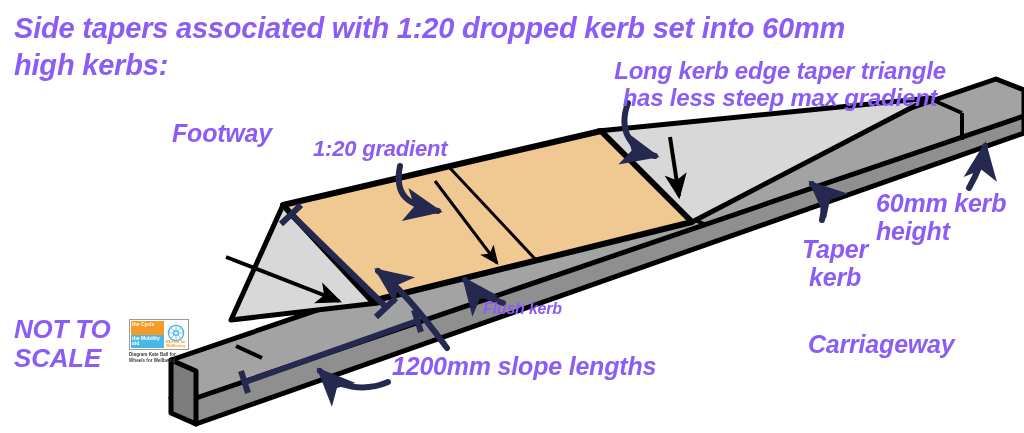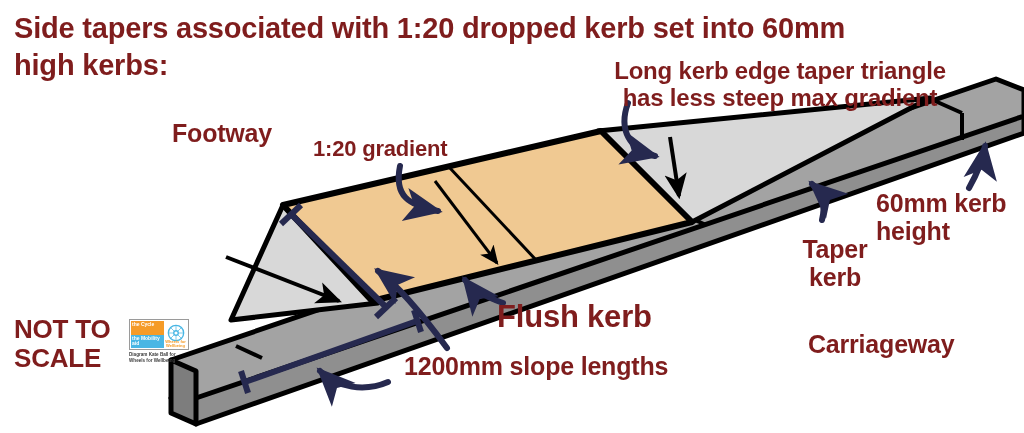--- a/index.html
+++ b/index.html
@@ -21,39 +21,40 @@
     position: absolute;
     left: 0;
     top: 0;
     width: 1024px;
     height: 433px;
   }
   .lbl {
     position: absolute;
     font-family: "Liberation Sans", sans-serif;
     font-weight: bold;
-    color: #7f1d1d;
+    color: #8b5cf6;
     line-height: 1.12;
     white-space: pre-line;
     letter-spacing: -0.2px;
+    font-style: italic;
   }
   #title-text {
     left: 14px;
     top: 10px;
     font-size: 29px;
     width: 960px;
     line-height: 1.28;
   }
   #label-footway      { left: 172px; top: 96px;  font-size: 25px; margin-top: 23px; }
   #label-long-kerb    { left: 580px; top: 58px;  font-size: 24px; text-align: center; width: 400px; }
   #label-gradient-120 { left: 313px; top: 137px; font-size: 22px; }
   #label-right-iso    { left: 10px;  top: 208px; font-size: 25px; width: 250px; }
   #label-not-to-scale { left: 14px;  top: 315px; font-size: 26px; width: 110px; }
-  #label-flush-kerb   { left: 497px; top: 300px; font-size: 31px; }
-  #label-slope-len    { left: 404px; top: 352px; font-size: 25px; }
+  #label-flush-kerb   { left: 483px; top: 300px; font-size: 16px; }
+  #label-slope-len    { left: 392px; top: 352px; font-size: 25px; }
   #label-taper-kerb   { left: 785px; top: 225px; font-size: 25px; text-align: center; width: 100px; margin-top: 10px; }
   #label-kerb-height  { left: 876px; top: 189px; font-size: 25px; text-align: left; width: 140px; }
   #label-carriageway  { left: 808px; top: 330px; font-size: 25px; }
 
   
   #logo-block {
     position: absolute;
     left: 129px;
     top: 319px;
     width: 62px;

